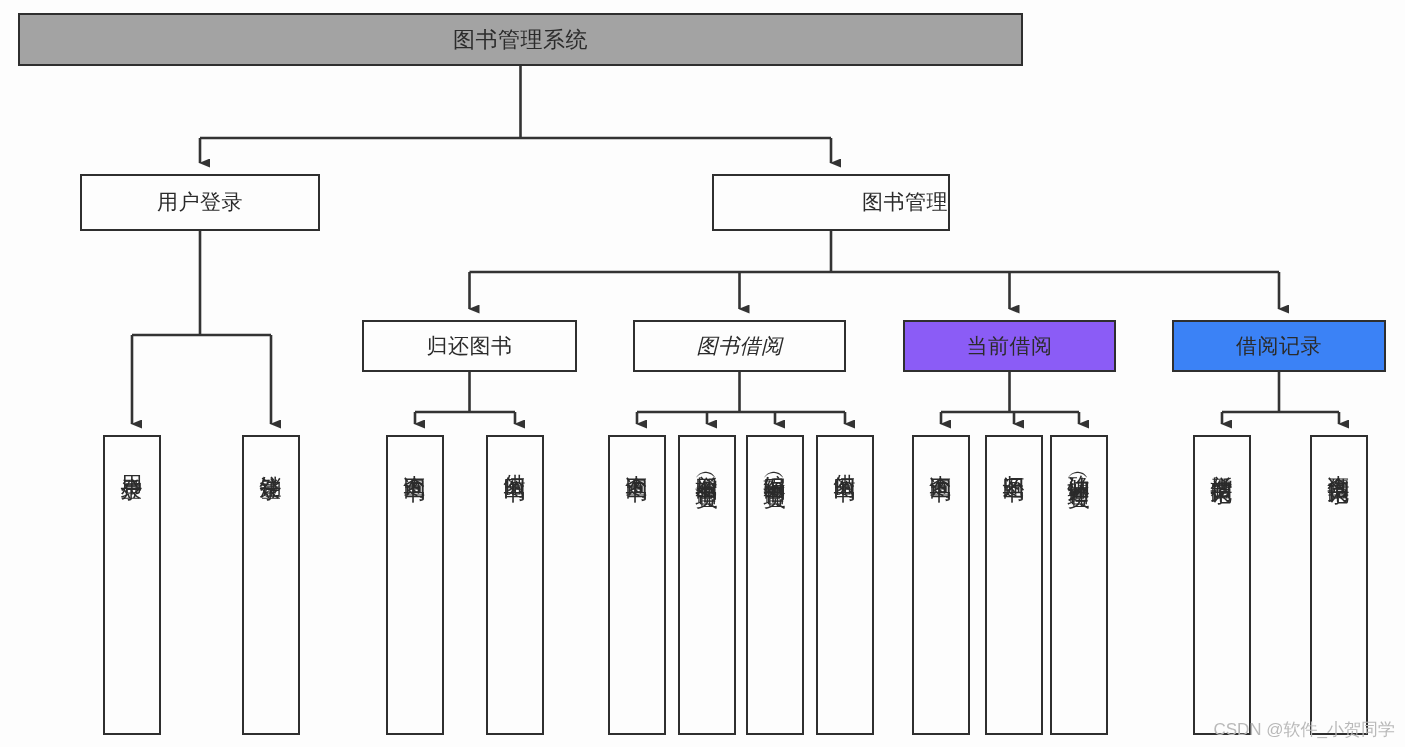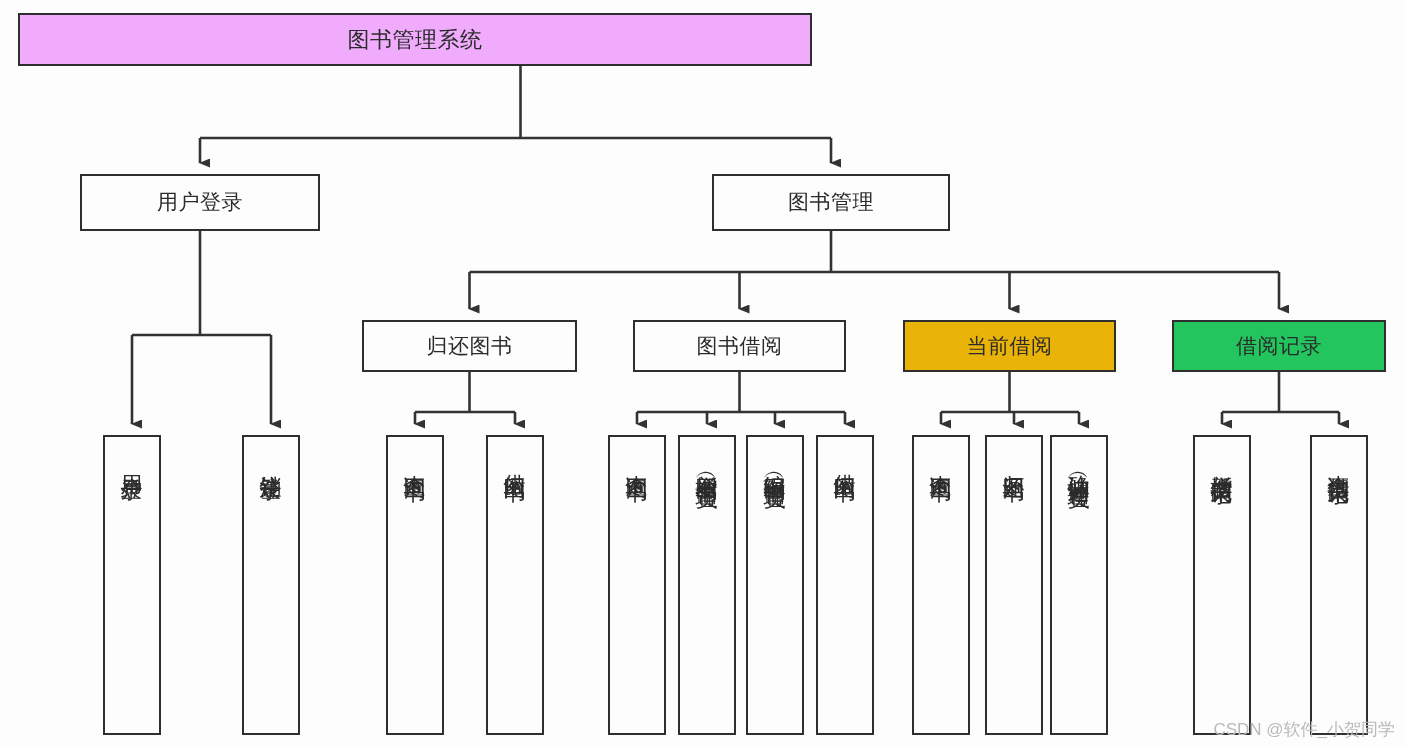--- a/index.html
+++ b/index.html
@@ -115,39 +115,39 @@
         <path d="M1014,412 L1014,424" marker-end="url(#arrowhead)"></path>
         <path d="M1079,412 L1079,424" marker-end="url(#arrowhead)"></path>
         <path d="M1279,372 L1279,412"></path>
         <path d="M1222,412 L1339,412"></path>
         <path d="M1222,412 L1222,424" marker-end="url(#arrowhead)"></path>
         <path d="M1339,412 L1339,424" marker-end="url(#arrowhead)"></path>
       </g>
   </svg>
 
   <div id="nodes">
-      <div class="node horiz root" style="left: 18px; top: 13px; width: 794px; height: 53px; border-color: rgb(47, 47, 47); background: #f0abfc;">
+      <div class="node horiz root" style="left: 18px; top: 13px; width: 1005px; height: 53px; border-color: rgb(47, 47, 47); background: #a3a3a3;">
         <span class="label" style="color: rgb(43, 43, 43);">图书管理系统</span>
       </div>
       <div class="node horiz" style="left: 80px; top: 174px; width: 240px; height: 57px; border-color: rgb(47, 47, 47); background: rgb(253, 253, 253);">
         <span class="label" style="color: rgb(43, 43, 43);">用户登录</span>
       </div>
-      <div class="node horiz" style="left: 712px; top: 174px; width: 238px; height: 57px; border-color: rgb(47, 47, 47); background: rgb(253, 253, 253);">
+      <div class="node horiz" style="left: 712px; top: 174px; width: 238px; height: 57px; border-color: rgb(47, 47, 47); background: rgb(253, 253, 253); justify-content: flex-end;">
         <span class="label" style="color: rgb(43, 43, 43);">图书管理</span>
       </div>
       <div class="node horiz" style="left: 362px; top: 320px; width: 215px; height: 52px; border-color: rgb(47, 47, 47); background: rgb(253, 253, 253);">
         <span class="label" style="color: rgb(43, 43, 43);">归还图书</span>
       </div>
       <div class="node horiz" style="left: 633px; top: 320px; width: 213px; height: 52px; border-color: rgb(47, 47, 47); background: rgb(253, 253, 253);">
-        <span class="label" style="color: rgb(43, 43, 43);">图书借阅</span>
+        <span class="label" style="color: rgb(43, 43, 43); font-style: italic;">图书借阅</span>
       </div>
-      <div class="node horiz" style="left: 903px; top: 320px; width: 213px; height: 52px; border-color: rgb(47, 47, 47); background: #eab308;">
+      <div class="node horiz" style="left: 903px; top: 320px; width: 213px; height: 52px; border-color: rgb(47, 47, 47); background: #8b5cf6;">
         <span class="label" style="color: rgb(43, 43, 43);">当前借阅</span>
       </div>
-      <div class="node horiz" style="left: 1172px; top: 320px; width: 214px; height: 52px; border-color: rgb(47, 47, 47); background: #22c55e;">
+      <div class="node horiz" style="left: 1172px; top: 320px; width: 214px; height: 52px; border-color: rgb(47, 47, 47); background: #3b82f6;">
         <span class="label" style="color: rgb(43, 43, 43);">借阅记录</span>
       </div>
       <div class="node vert" style="left: 103px; top: 435px; width: 58px; height: 300px; border-color: rgb(47, 47, 47); background: rgb(253, 253, 253);">
         <span class="label" style="color: rgb(43, 43, 43);">用户登录</span>
       </div>
       <div class="node vert" style="left: 242px; top: 435px; width: 58px; height: 300px; border-color: rgb(47, 47, 47); background: rgb(253, 253, 253);">
         <span class="label" style="color: rgb(43, 43, 43);">注销登录</span>
       </div>
       <div class="node vert" style="left: 386px; top: 435px; width: 58px; height: 300px; border-color: rgb(47, 47, 47); background: rgb(253, 253, 253);">
         <span class="label" style="color: rgb(43, 43, 43);">查询图书</span>

